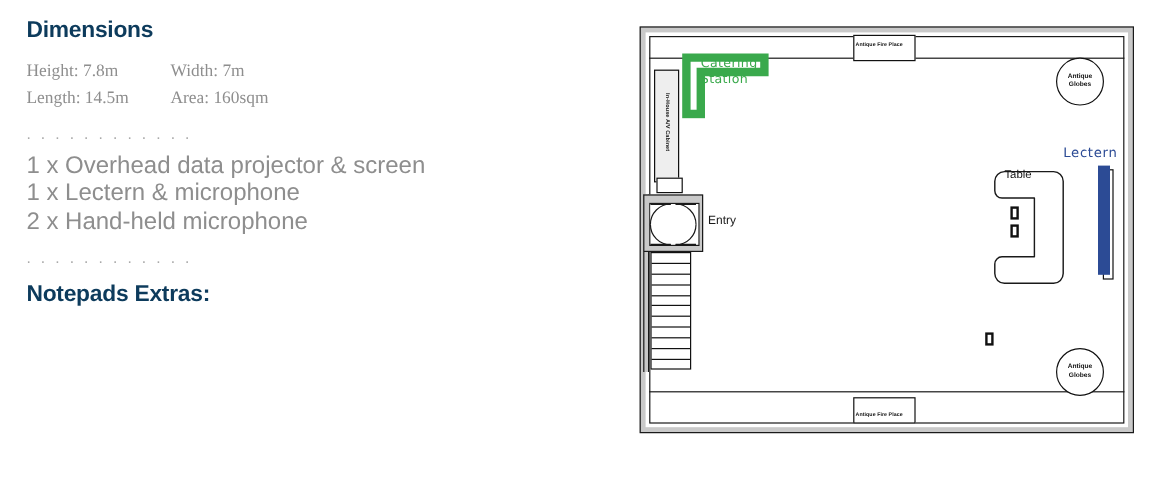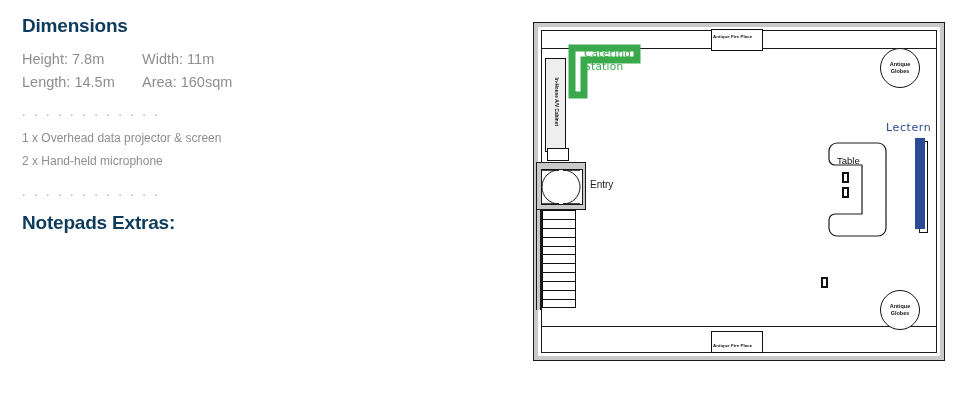--- a/index.html
+++ b/index.html
@@ -26,27 +26,28 @@
   .section-heading {
     color: #0d3b5c;
     font-size: 19px;
     font-weight: bold;
     letter-spacing: -0.2px;
     margin: 0;
     line-height: 1.3;
   }
   .body-line {
     color: #8e8e8e;
-    font-size: 12px;
+    font-size: 20px;
     line-height: 23px;
     white-space: pre;
     margin: 0;
   }
   .dim-grid {
     margin-top: 9px;
+    font-family: Liberation Serif, serif;
   }
   .dim-row {
     display: flex;
     line-height: 23px;
   }
   .dim-cell-a { width: 120px; color: #8e8e8e; font-size: 14.5px; }
   .dim-cell-b { color: #8e8e8e; font-size: 14.5px; }
 
   .dot-sep {
     height: 18px;
@@ -232,21 +233,21 @@
 
   
   #table-shape {
     position: absolute;
     left: 295px; top: 120px;
     width: 59px; height: 95px;
   }
   #table-shape svg { display: block; }
   #table-label {
     position: absolute;
-    left: 304px; top: 133px;
+    left: 304px; top: 118px;
     font-size: 9.5px;
     color: #111;
     font-family: "Liberation Sans", sans-serif;
   }
   .chair {
     position: absolute;
     width: 7px; height: 11px;
     background: #111;
   }
   .chair::after {
@@ -321,33 +322,34 @@
 
 <div id="page">
 
   <div id="info-panel">
 
     <h2 class="section-heading">Dimensions</h2>
 
     <div class="dim-grid">
       <div class="dim-row">
         <span class="dim-cell-a">Height: 7.8m</span>
-        <span class="dim-cell-b">Width: 11m</span>
+        <span class="dim-cell-b">Width: 7m</span>
       </div>
       <div class="dim-row">
         <span class="dim-cell-a">Length: 14.5m</span>
         <span class="dim-cell-b">Area: 160sqm</span>
       </div>
     </div>
 
     <div class="dot-sep">. . . . . . . . . . . . . . . . .</div>
 
 
     <div class="list-block">
       <p class="body-line">1 x Overhead data projector &amp; screen</p>
+      <p class="body-line">1 x Lectern &amp; microphone</p>
       <p class="body-line">2 x Hand-held microphone</p>
     </div>
 
     <div class="dot-sep">. . . . . . . . . . . . . . . . .</div>
 
     <h2 class="section-heading" id="extras-heading">Notepads Extras:</h2>
 
     <div class="list-block" id="extras-block">
     </div>
   </div>

